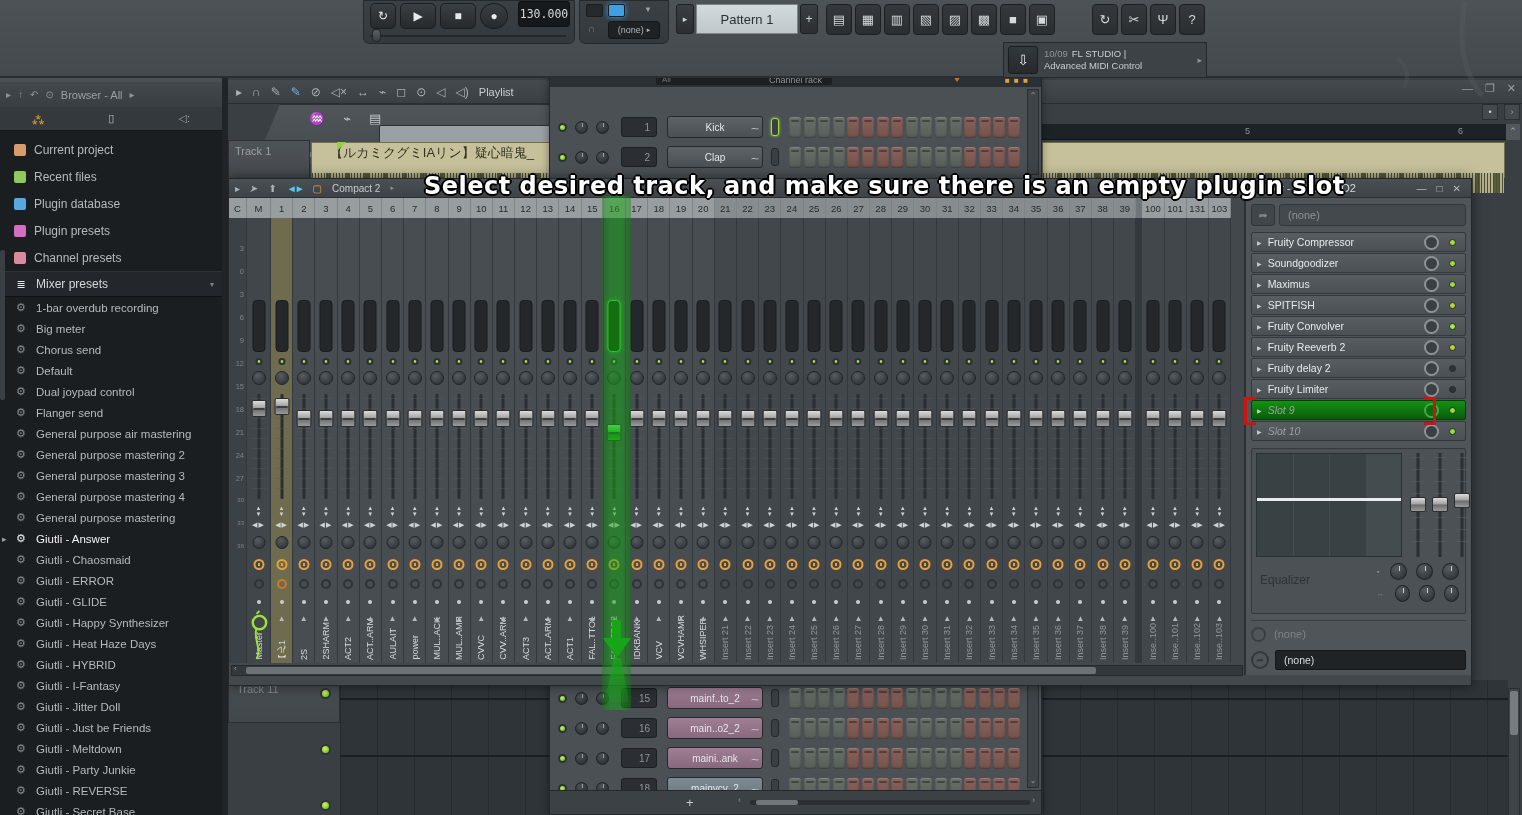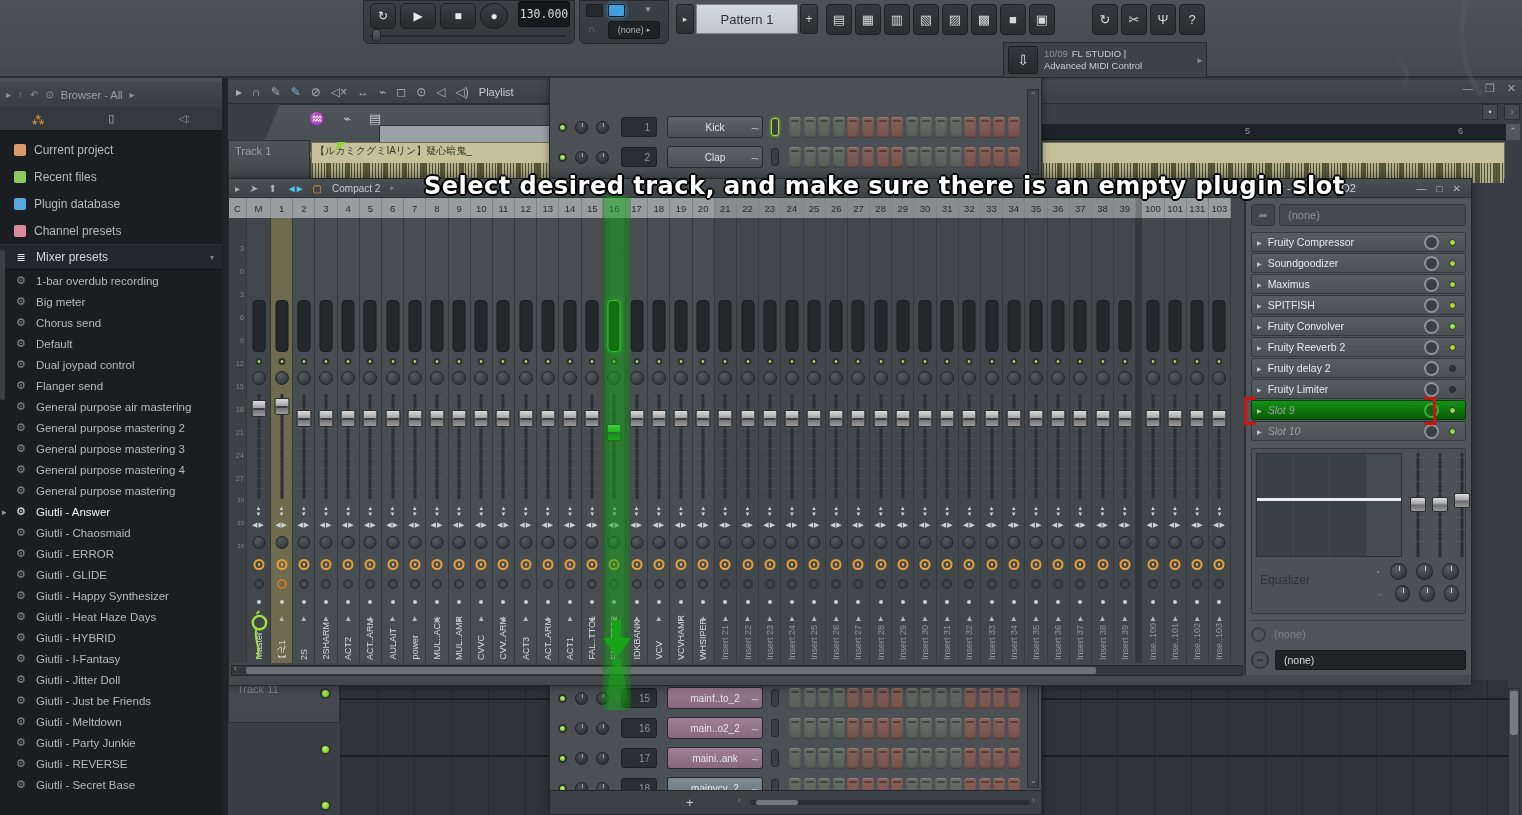--- a/index.html
+++ b/index.html
@@ -58,21 +58,21 @@
   .pl-toolbar .sp{color:#6fb4dd}
   .pl-label{font-size:11px;color:#c9ced1}
   .pl-winbtns{position:absolute;right:6px;top:6px;display:flex;gap:12px;color:#9aa0a3;font-size:11px;z-index:5}
   .pl-corner{position:absolute;left:26px;top:28px;width:312px;height:62px;background:linear-gradient(#50555a,#44494d);border:1px solid #2c3034;clip-path:polygon(26px 0,100% 0,100% 100%,0 100%)}
   .pl-corner .icons{position:absolute;left:54px;top:6px;display:flex;gap:18px;color:#c2c7ca;font-size:13px}
   .pl-corner .stepslide{position:absolute;left:40px;bottom:6px;font-size:7px;letter-spacing:.5px;color:#b8bdc0;display:flex;align-items:center;gap:4px}
   .pl-corner .inset{position:absolute;left:124px;top:20px;width:186px;height:22px;background:#9aa0a3;border:1px solid #2c3034;border-radius:2px}
   .tr1-head{position:absolute;left:0;top:64px;width:82px;height:40px;background:linear-gradient(#4e5357,#45494d);border:1px solid #2c3034;font-size:11px;color:#9aa0a3;padding:4px 0 0 6px}
   .flag{position:absolute;left:109px;top:66px;width:0;height:0;border-left:9px solid #8fd43a;border-bottom:9px solid transparent;z-index:3}
   .clip{position:absolute;top:66px;height:36px;background:#c6c19b;border:1px solid #6f6d52;z-index:2}
-  .clip .ct{height:20px;font-size:10px;color:#33341f;padding:1px 3px;white-space:nowrap;overflow:hidden}
+  .clip .ct{height:30px;font-size:13px;color:#33341f;padding:1px 18px;white-space:nowrap;overflow:hidden}
   .clip .wave{height:20px;background:repeating-linear-gradient(90deg,#4c4f33 0 1px,transparent 1px 3px),repeating-linear-gradient(90deg,transparent 0 14px,#5a5d3c 14px 19px);background-color:#b5b18c}
   .ruler{position:absolute;top:48px;height:16px;background:#1d2226;border-bottom:1px solid #121517;color:#8f969a;font-size:9px;z-index:2}
   .ruler span{position:absolute;top:2px}
   .pl-grid-bottom{position:absolute;left:112px;top:604px;width:1168px;height:135px;background:repeating-linear-gradient(90deg,#262b2f 0 1px,transparent 1px 37px),#2e3438;z-index:1}
   .pl-rowline{position:absolute;left:112px;width:1168px;height:2px;background:#1b1f22;z-index:2}
   .tr-head-b{position:absolute;left:0;width:112px;height:55px;background:linear-gradient(#4b5054,#42474b);border:1px solid #2c3034;font-size:11px;color:#878d91;padding:14px 0 0 8px;z-index:2}
   .tr-led{position:absolute;width:11px;height:11px;border-radius:50%;background:radial-gradient(circle at 40% 35%,#c8f566,#7ecb2d 70%);border:2px solid #30353a;z-index:3}
   .vscroll-r{position:absolute;right:2px;top:612px;width:12px;height:130px;background:#3f4448;border:1px solid #2a2e31}
   .vscroll-r .h{position:absolute;left:1px;top:2px;width:8px;height:44px;background:#767c80;border-radius:2px}
   .pl-scroll-top{position:absolute;right:2px;top:28px;width:16px;height:16px;background:#44494d;border:1px solid #2a2e31;color:#9aa0a3;font-size:9px;text-align:center;line-height:15px}
@@ -392,20 +392,24 @@
       </div>
       <div class="brow cat">
         <span class="cat-ic" style="background: rgb(143, 201, 92);"></span>
         <span>Recent files</span>
       </div>
       <div class="brow cat">
         <span class="cat-ic" style="background: rgb(90, 167, 224);"></span>
         <span>Plugin database</span>
       </div>
       <div class="brow cat">
+        <span class="cat-ic" style="background: rgb(211, 111, 192);"></span>
+        <span>Plugin presets</span>
+      </div>
+      <div class="brow cat">
         <span class="cat-ic" style="background: rgb(217, 138, 156);"></span>
         <span>Channel presets</span>
       </div>
       <div class="brow mixp">
         <span class="gear" style="color: rgb(227, 231, 233);">≣</span>
         <span>Mixer presets</span>
         <span class="caret">▾</span>
       </div>
       <div class="brow preset">
         <span class="gear">⚙</span>
@@ -505,20 +509,26 @@
       </div>
       <div class="brow preset">
         <span class="gear">⚙</span>
         <span>Giutli - Secret Base</span>
       </div>
     </div>
   <div class="bscroll"></div>
 </div>
 
 <div class="rack rack-top">
+  <div class="rack-title">
+    <div class="flt">All</div>
+    <div class="ttl">Channel rack</div>
+    <div class="swingmk"></div>
+    <div class="dots">■ ■ ■</div>
+  </div>
   <div id="rack-top-rows">
       <div class="rrow" style="top: 40px;">
         <div class="rled"></div>
         <div class="rknob"></div>
         <div class="rknob"></div>
         <div class="rnum">1</div>
         <div class="rname">Kick<span class="wv">⁓</span></div>
         <div class="rmute on"></div>
         <div class="rsteps">
           <div class="step"></div>

